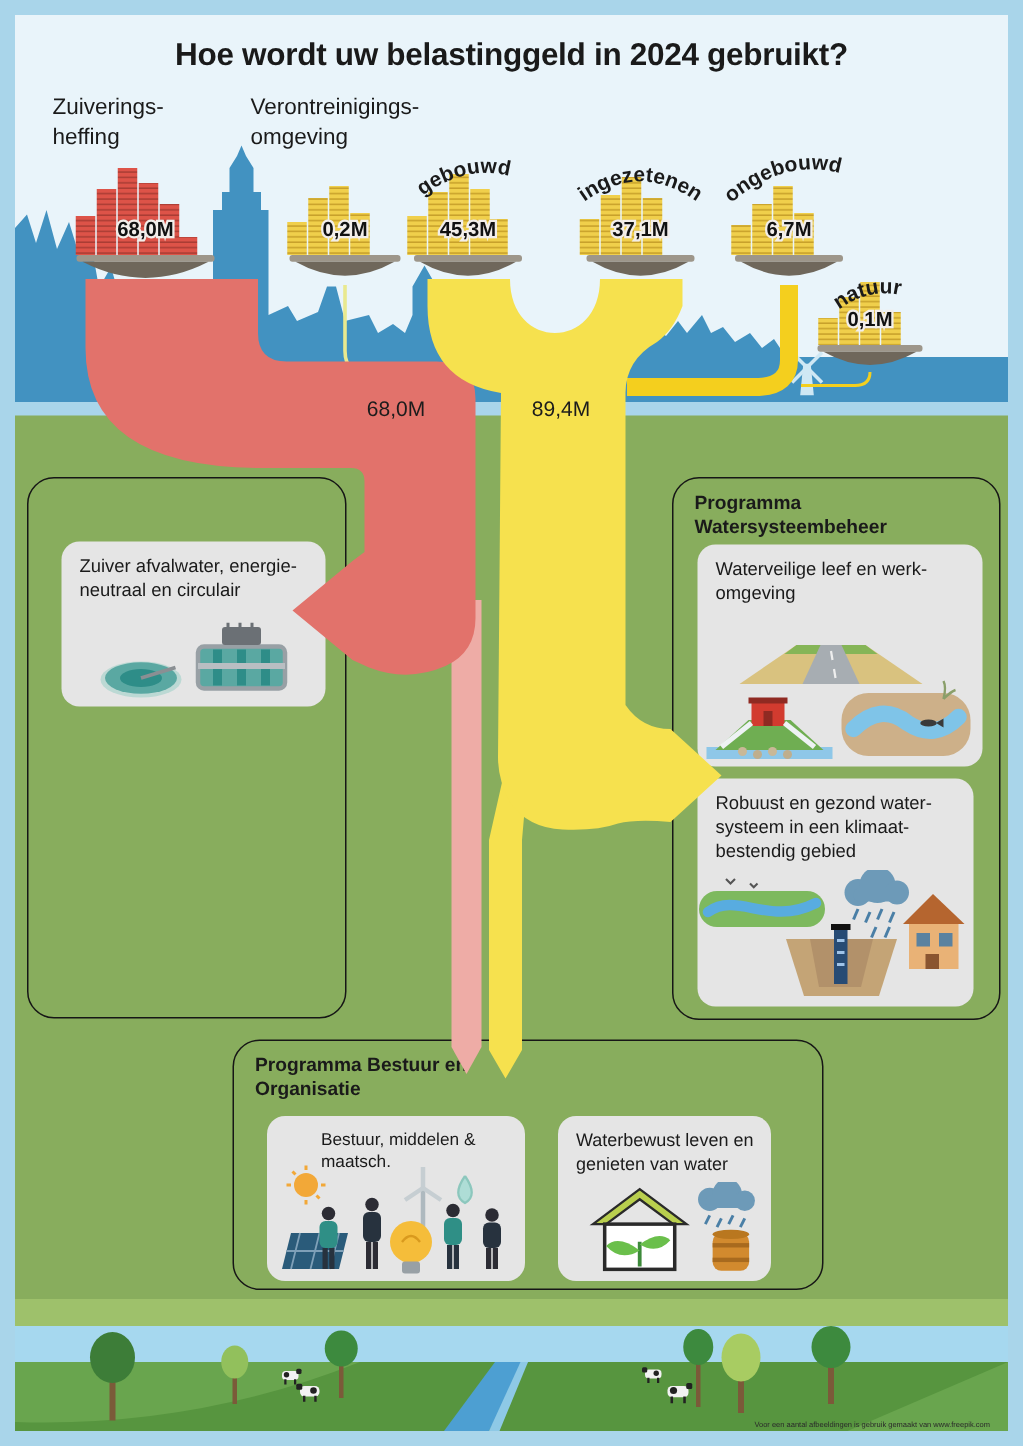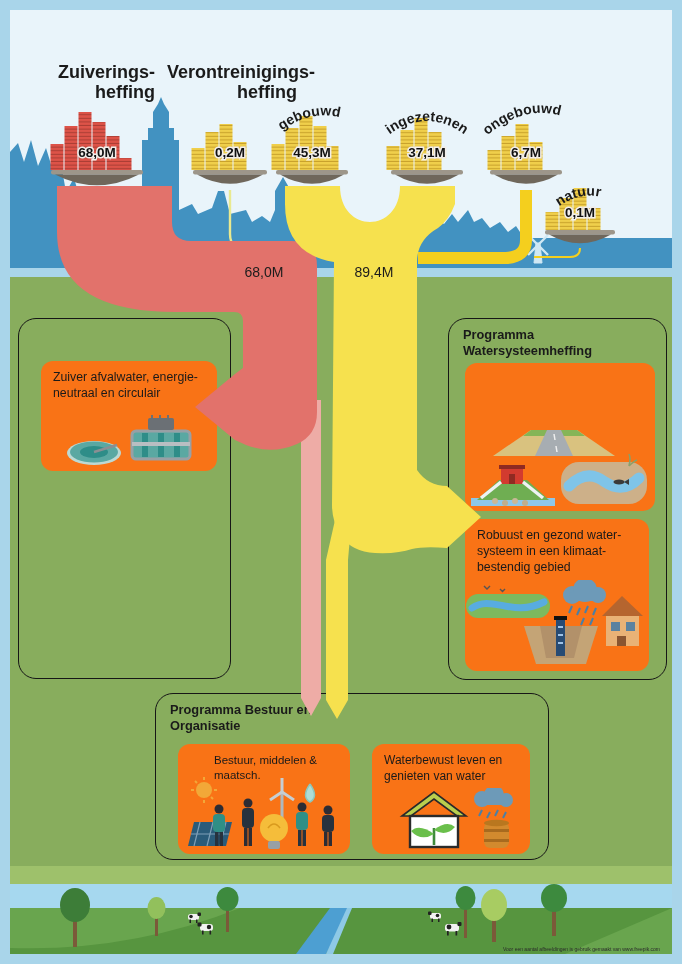--- a/index.html
+++ b/index.html
@@ -2,26 +2,26 @@
 <html><head>
 <meta charset="utf-8">
 <style>
   html,body{margin:0;padding:0;background:#dfeef7;}
   .poster{position:relative;width:682px;height:964px;overflow:hidden;
     font-family:"Liberation Sans",sans-serif;color:#1a1a1a;background:#a9d5ea;}
   .layer{position:absolute;left:0;top:0;width:682px;height:964px;}
   svg text{font-family:"Liberation Sans",sans-serif;}
   .page-title{position:absolute;left:0;top:25px;width:682px;text-align:center;
     font-size:21px;font-weight:700;letter-spacing:-0.2px;z-index:4;}
-  .col-label{position:absolute;z-index:4;font-size:18px;font-weight:700;
-    text-align:right;white-space:pre-line;line-height:20px;}
+  .col-label{position:absolute;z-index:4;font-size:15px;font-weight:400;
+    text-align:left;white-space:pre-line;line-height:20px;}
   .panel{position:absolute;border:1.7px solid #161616;border-radius:18px;z-index:1;}
   .panel-title{position:absolute;top:8px;left:14px;right:8px;font-size:12.8px;
     font-weight:700;white-space:pre-line;line-height:1.25;}
-  .card{position:absolute;background:#f97316;border-radius:12px;overflow:hidden;}
+  .card{position:absolute;background:#e5e5e5;border-radius:12px;overflow:hidden;}
   .card-text{padding:9px 8px 0 12px;font-size:12.3px;font-weight:500;
     white-space:pre-line;line-height:1.3;}
   .illu{position:absolute;left:0;right:0;bottom:2px;display:flex;
     justify-content:center;align-items:flex-end;}
   .flows-layer{z-index:2;pointer-events:none;}
 </style>
 </head>
 <body>
 
 <div class="poster">
@@ -117,22 +117,24 @@
           <rect x="94" y="3" width="26" height="12" rx="2" fill="#6b7075"></rect>
           <line x1="98" y1="3" x2="98" y2="0" stroke="#6b7075" stroke-width="2"></line>
           <line x1="106" y1="3" x2="106" y2="0" stroke="#6b7075" stroke-width="2"></line>
           <line x1="114" y1="3" x2="114" y2="0" stroke="#6b7075" stroke-width="2"></line>
         </svg>
       </div>
     </div>
   </div>
 
   <div class="panel" style="left:448px;top:318px;width:217px;height:360px;">
-    <div class="panel-title">Programma Watersysteemheffing</div>
+    <div class="panel-title">Programma Watersysteembeheer</div>
     <div class="card" style="left:16px;top:44px;width:190px;height:148px;">
+      <div class="card-text">Waterveilige leef en werk-
+omgeving</div>
       <div class="illu" style="bottom:3px;">
         <svg width="182" height="98" viewBox="0 0 182 98">
           <g>
             <polygon points="24,46 62,20 108,20 146,46" fill="#d9c27f"></polygon>
             <polygon points="62,20 108,20 116,26 54,26" fill="#85b557"></polygon>
             <polygon points="78,20 92,20 104,46 66,46" fill="#a7adb2"></polygon>
             <line x1="85" y1="24" x2="86" y2="30" stroke="#eee" stroke-width="1.5"></line>
             <line x1="87" y1="36" x2="88" y2="42" stroke="#eee" stroke-width="1.5"></line>
           </g>
           <g>
@@ -257,21 +259,21 @@
               <rect x="112" y="54" width="3.5" height="16" fill="#27323e"></rect>
               <rect x="116.5" y="54" width="3.5" height="16" fill="#27323e"></rect>
             <circle cx="142" cy="34" r="4.5" fill="#2c2c34"></circle>
               <rect x="136" y="39" width="12" height="17" rx="4" fill="#27323e"></rect>
               <rect x="138" y="56" width="3.5" height="14" fill="#2c2c34"></rect>
               <rect x="142.5" y="56" width="3.5" height="14" fill="#2c2c34"></rect>
           </g>
         </svg>
       </div>
     </div>
-    <div class="card" style="left:216px;top:50px;width:158px;height:110px;">
+    <div class="card" style="left:216px;top:50px;width:142px;height:110px;">
       <div class="card-text" style="font-size:12px;">Waterbewust leven en
 genieten van water</div>
       <div class="illu" style="bottom:4px;">
         <svg width="146" height="62" viewBox="0 0 146 62">
           <g>
             <polygon points="24,28 56,4 88,28 79,28 56,11 33,28" fill="#b9cf4e" stroke="#2a2a2a" stroke-width="1.6"></polygon>
             <rect x="32" y="28" width="48" height="31" fill="#ffffff" stroke="#2a2a2a" stroke-width="2.4"></rect>
             <line x1="56" y1="57" x2="56" y2="40" stroke="#3d8a3a" stroke-width="2.6"></line>
             <path d="M56,46 q-15,-11 -23,-3 q10,11 23,3" fill="#6abf4b"></path>
             <path d="M56,42 q13,-10 21,-3 q-9,10 -21,3" fill="#6abf4b"></path>
@@ -400,18 +402,19 @@
       <textPath href="#arc-ingezetenen" startOffset="50%" text-anchor="middle">ingezetenen</textPath>
     </text>
     <text font-size="14" font-weight="700" fill="#1a1a1a">
       <textPath href="#arc-ongebouwd" startOffset="50%" text-anchor="middle">ongebouwd</textPath>
     </text>
     <text font-size="14" font-weight="700" fill="#1a1a1a">
       <textPath href="#arc-natuur" startOffset="50%" text-anchor="middle">natuur</textPath>
     </text>
   </svg>
 
+  <div class="page-title">Hoe wordt uw belastinggeld in 2024 gebruikt?</div>
   <div class="col-label" style="left:35px;top:62px;width:120px;">Zuiverings-
 heffing</div>
   <div class="col-label" style="left:167px;top:62px;width:130px;">Verontreinigings-
-heffing</div>
+omgeving</div>
 
 </div>
 
 </body></html>

